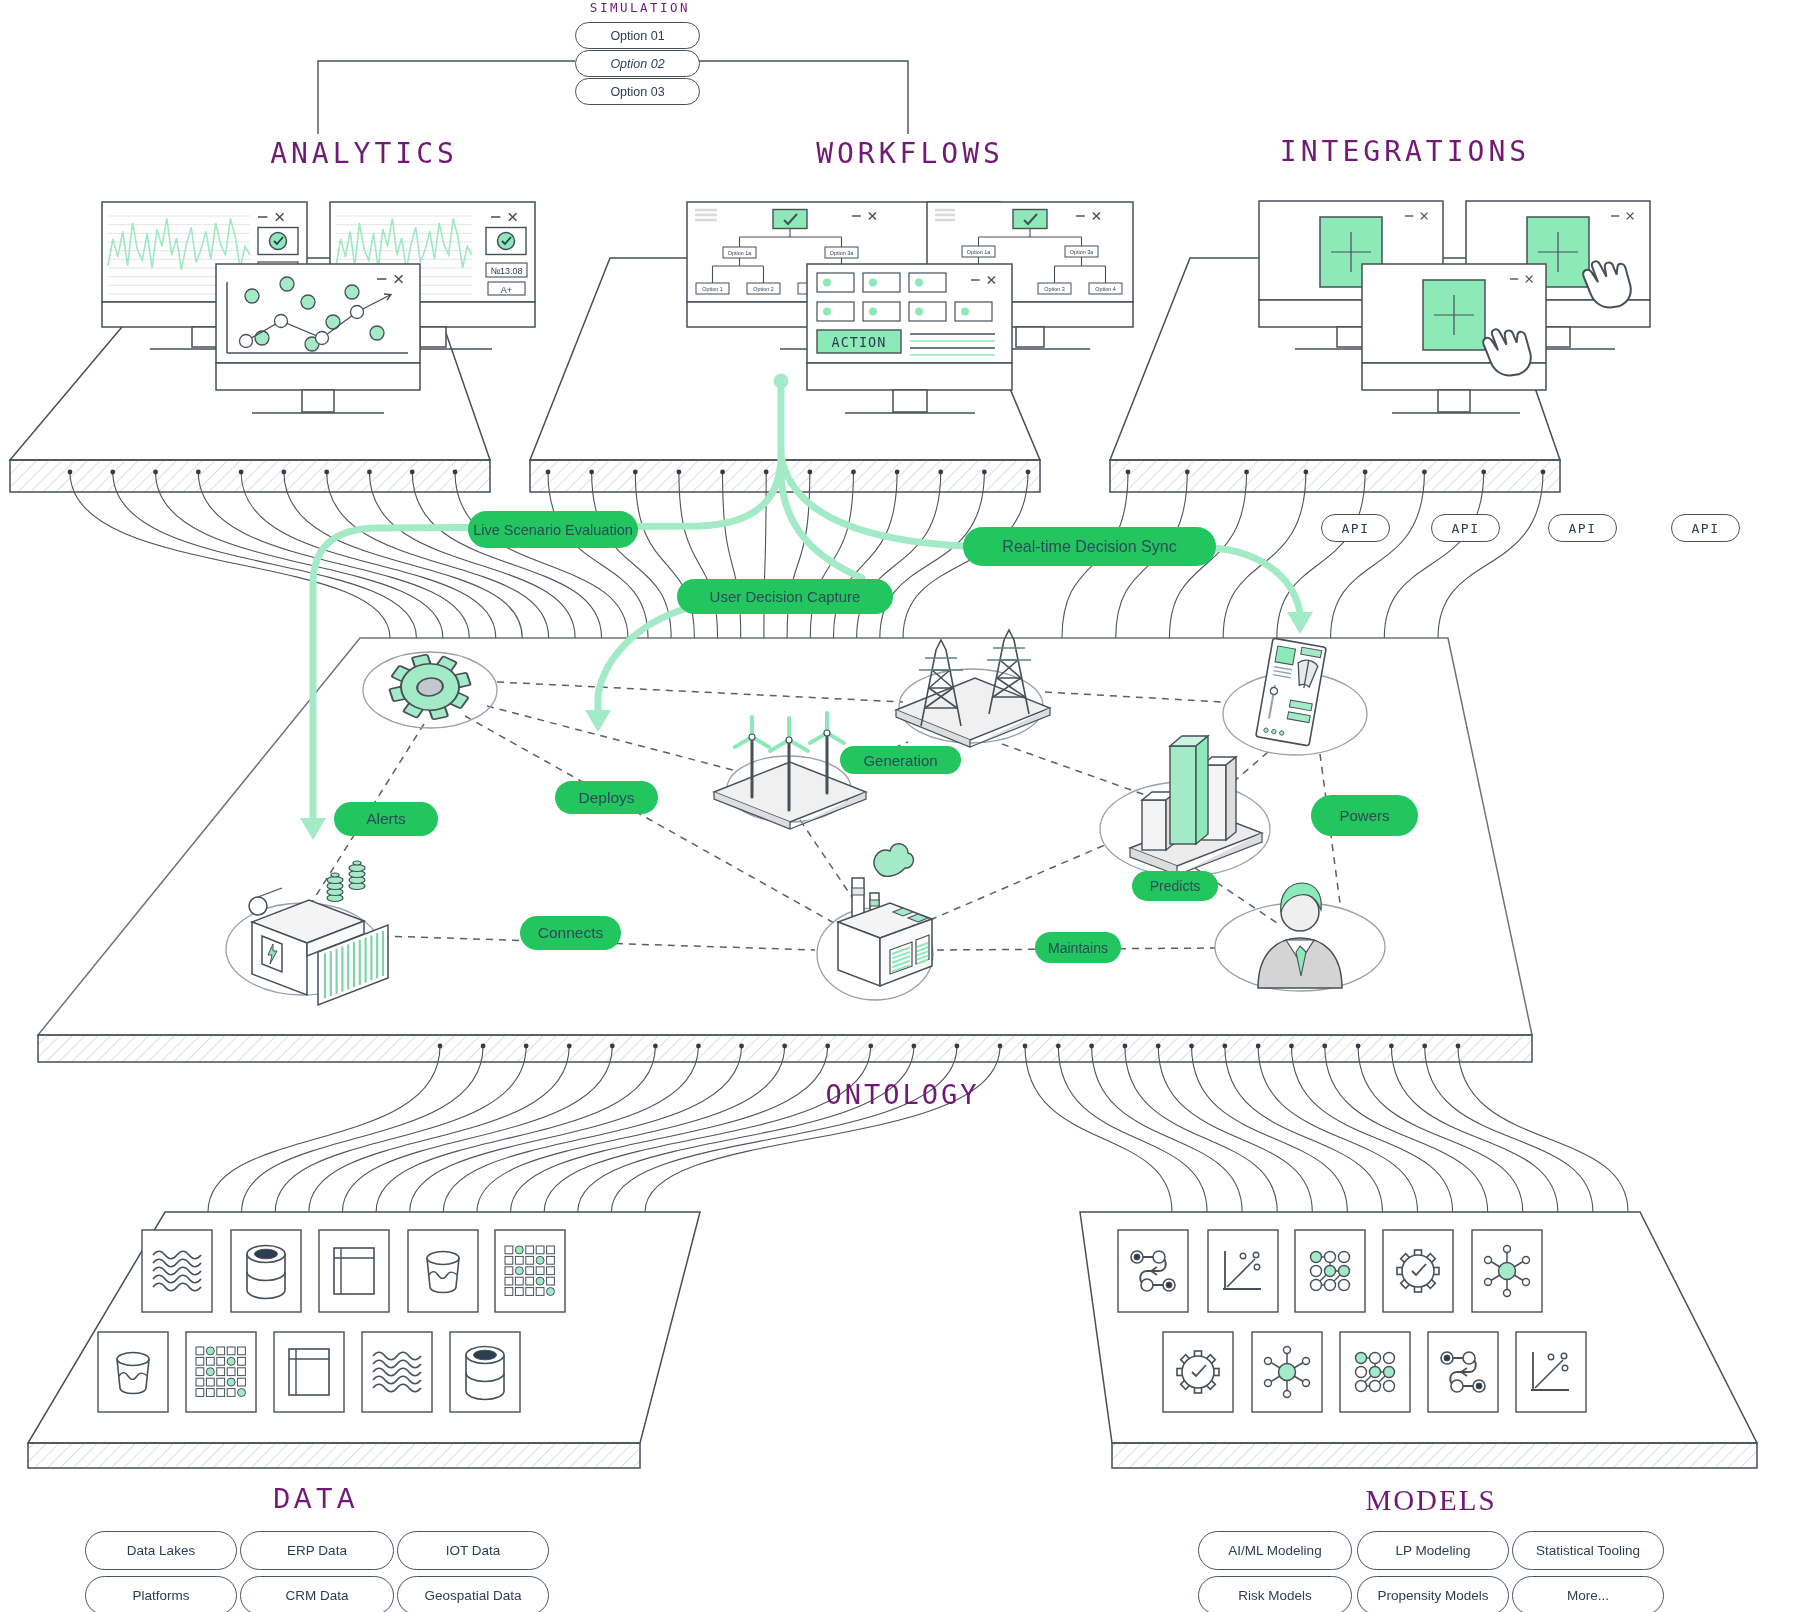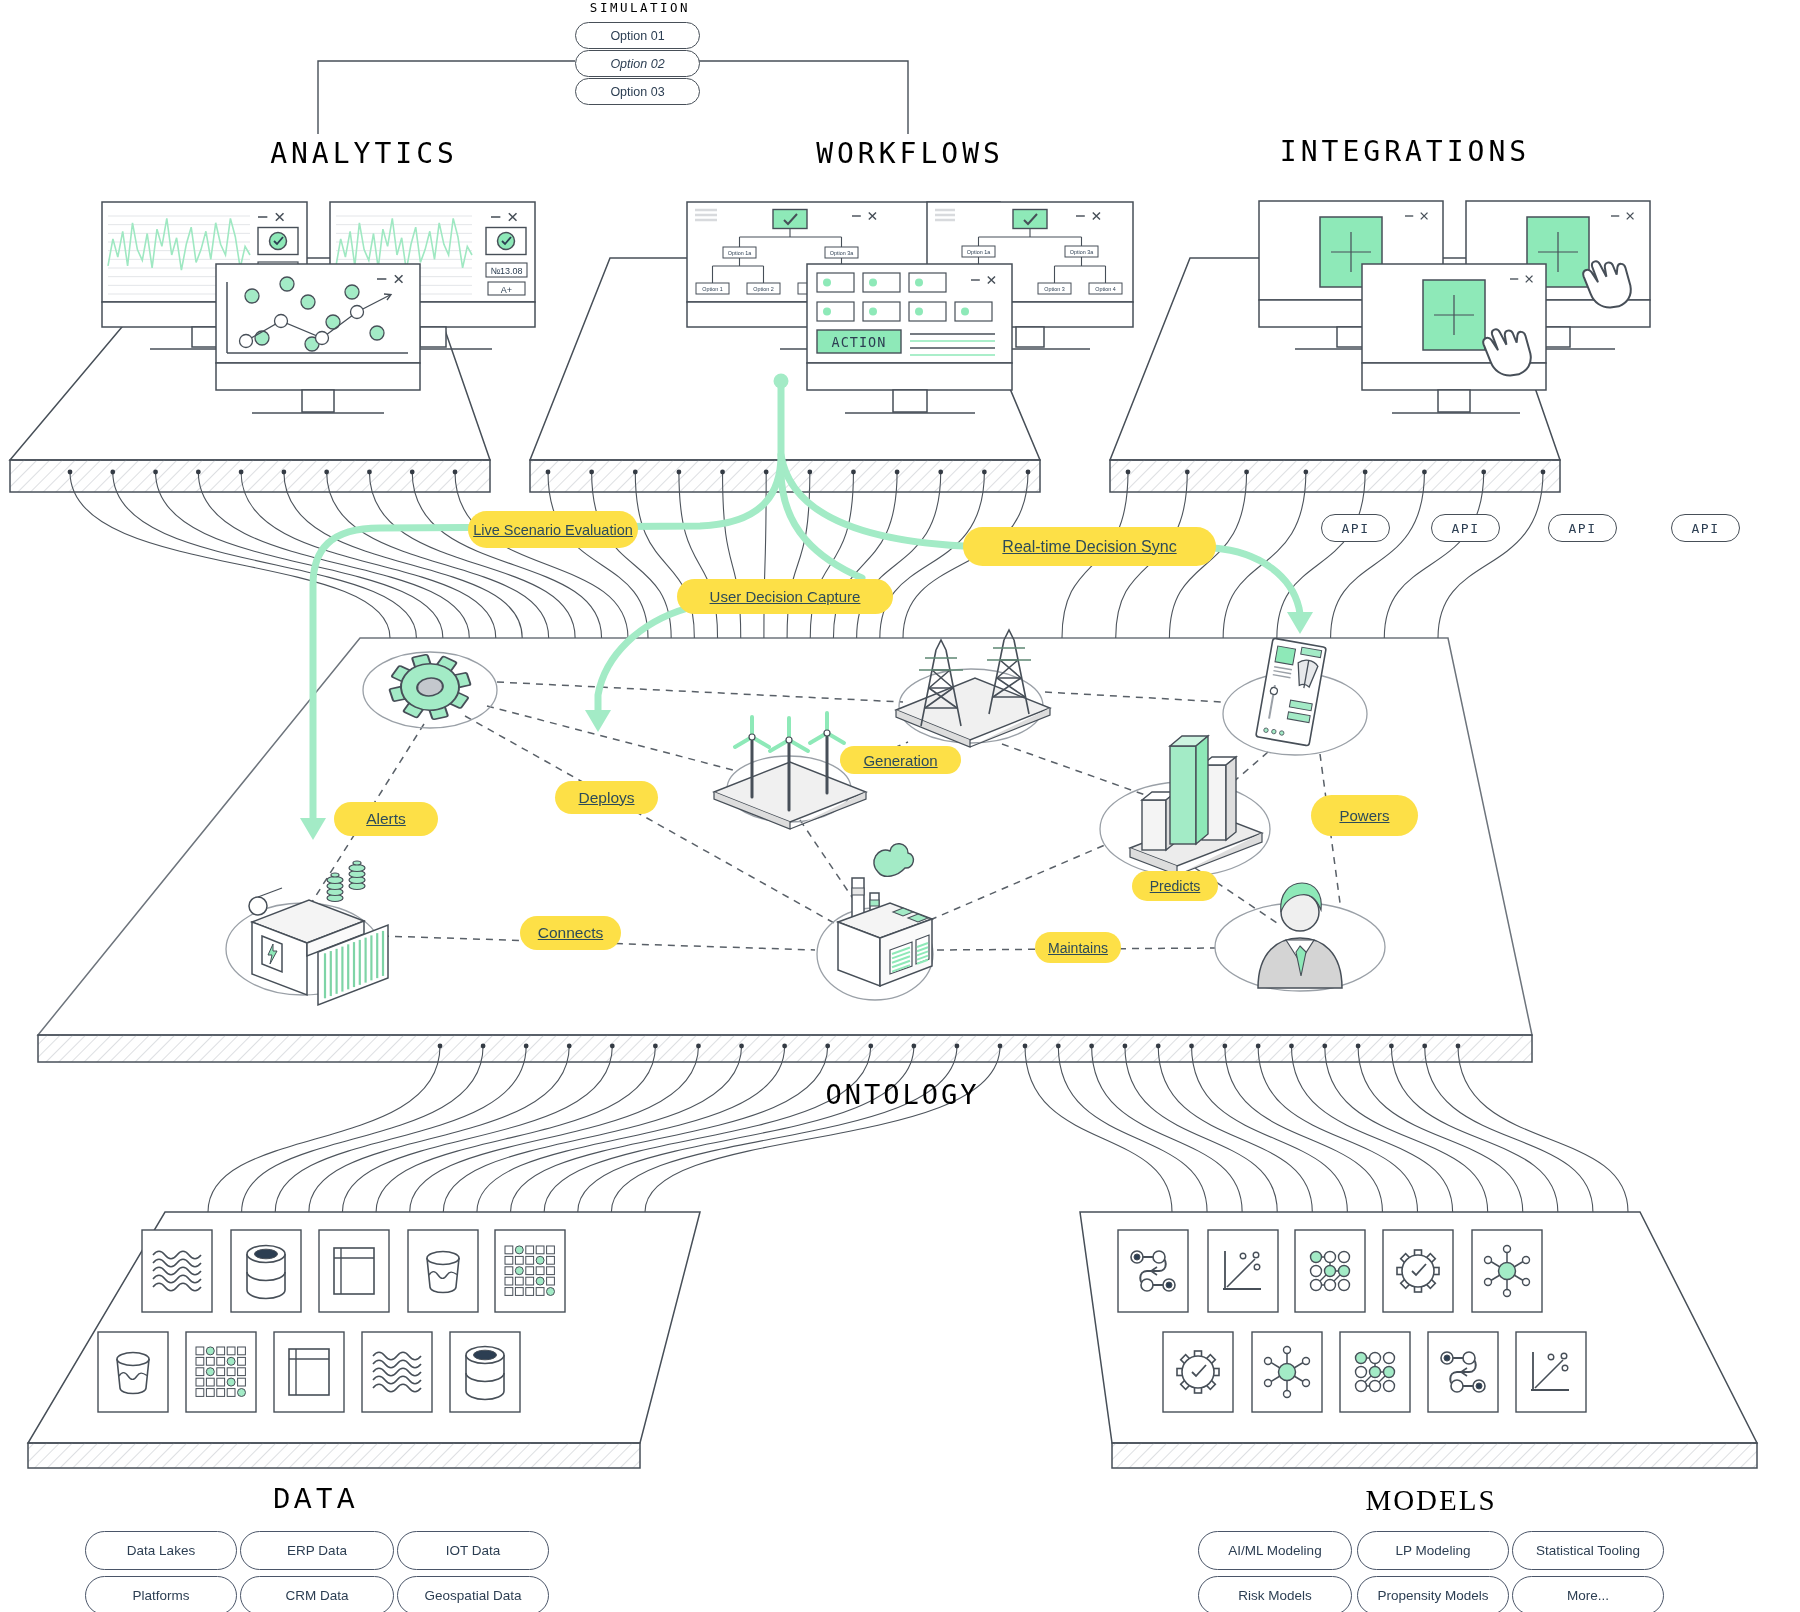--- a/index.html
+++ b/index.html
@@ -1,23 +1,23 @@
 <!DOCTYPE html>
 <html><head>
 <meta charset="utf-8">
 <style>
   html,body{margin:0;padding:0;background:#fff;}
   .stage{position:relative;width:1800px;height:1612px;background:#fff;overflow:hidden;
          font-family:"Liberation Sans",sans-serif;}
   .stage svg.base{position:absolute;left:0;top:0;}
   .mono{font-family:"DejaVu Sans Mono",monospace;}
   .htitle{position:absolute;display:flex;align-items:center;justify-content:center;
-          color:#000000;font-family:"DejaVu Sans Mono",monospace;letter-spacing:4px;font-weight:500;}
-  .gpill{position:absolute;background:#fde047;color:#2d4b58;border-radius:30px;
-         display:flex;align-items:center;justify-content:center;font-weight:500;text-decoration:underline;}
+          color:#701a75;font-family:"DejaVu Sans Mono",monospace;letter-spacing:4px;font-weight:500;}
+  .gpill{position:absolute;background:#22c55e;color:#2d4b58;border-radius:30px;
+         display:flex;align-items:center;justify-content:center;font-weight:500;}
   .opill{position:absolute;background:#fff;border:1.5px solid #474f58;border-radius:30px;
          display:flex;align-items:center;justify-content:center;color:#2c3e52;}
   .opill.thin{border-width:1.3px;border-color:#4a5568;}
   svg text{font-family:"Liberation Sans",sans-serif;fill:#2c3e52;}
   svg text.mono{font-family:"DejaVu Sans Mono",monospace;}
 </style>
 </head>
 <body>
 
 <div class="stage">

